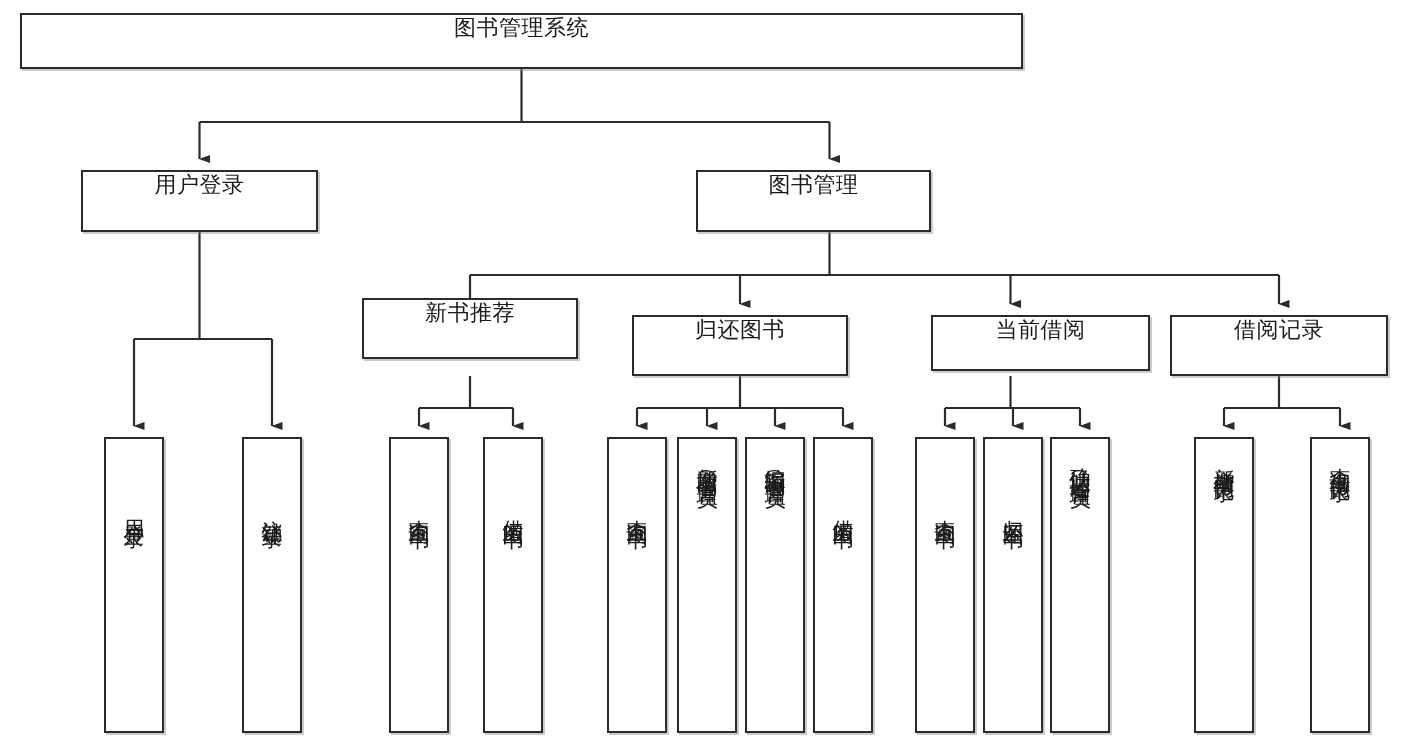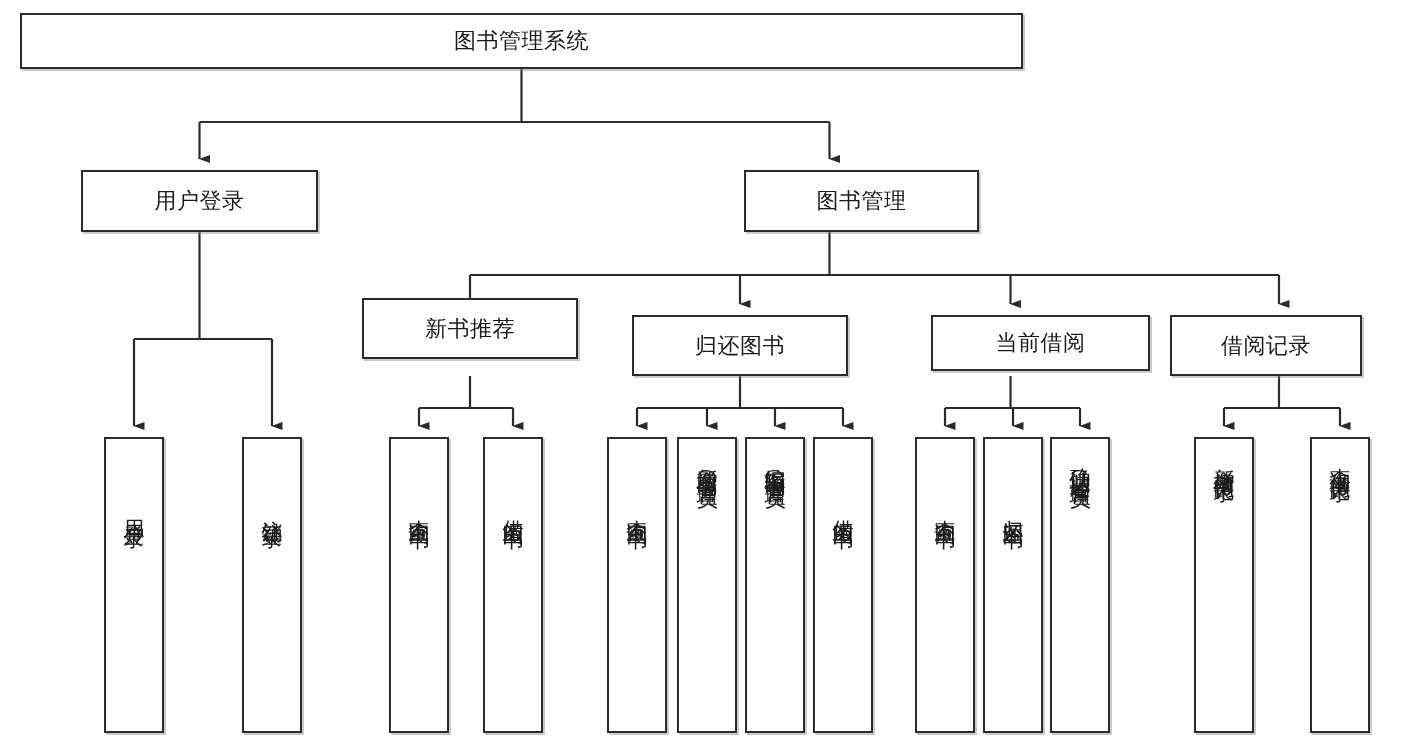--- a/index.html
+++ b/index.html
@@ -26,21 +26,21 @@
     width: 1405px;
     height: 747px;
   }
   .node {
     position: absolute;
     box-sizing: border-box;
     background: #ffffff;
     border: 2px solid #2b2b2b;
     box-shadow: 2px 2px 0 rgba(140,140,140,0.45);
     display: flex;
-    align-items: center;
+    align-items: flex-start;
     justify-content: center;
     color: #1a1a1a;
   }
   .node-label {
     display: block;
     text-align: center;
     line-height: 1.18;
     white-space: pre;
   }
   .node.horizontal .node-label {
@@ -123,33 +123,33 @@
         <path d="M 1340 408 L 1340 426" marker-end="url(#arrowhead)"></path>
       </g>
   </svg>
   <div id="node-layer">
       <div class="node horizontal" style="left: 20px; top: 13px; width: 1003px; height: 56px;">
         <span class="node-label">图书管理系统</span>
       </div>
       <div class="node horizontal" style="left: 81px; top: 170px; width: 237px; height: 62px;">
         <span class="node-label">用户登录</span>
       </div>
-      <div class="node horizontal" style="left: 744px; top: 170px; width: 235px; height: 62px;">
+      <div class="node horizontal" style="left: 696px; top: 170px; width: 235px; height: 62px;">
         <span class="node-label">图书管理</span>
       </div>
       <div class="node horizontal" style="left: 362px; top: 298px; width: 216px; height: 61px;">
         <span class="node-label">新书推荐</span>
       </div>
       <div class="node horizontal" style="left: 632px; top: 315px; width: 216px; height: 61px;">
         <span class="node-label">归还图书</span>
       </div>
       <div class="node horizontal" style="left: 931px; top: 315px; width: 219px; height: 56px;">
         <span class="node-label">当前借阅</span>
       </div>
-      <div class="node horizontal" style="left: 1170px; top: 315px; width: 192px; height: 61px;">
+      <div class="node horizontal" style="left: 1170px; top: 315px; width: 218px; height: 61px;">
         <span class="node-label">借阅记录</span>
       </div>
       <div class="node vertical mid" style="left: 104px; top: 437px; width: 60px; height: 296px;">
         <span class="node-label">用户登录</span>
       </div>
       <div class="node vertical mid" style="left: 242px; top: 437px; width: 60px; height: 296px;">
         <span class="node-label">注销登录</span>
       </div>
       <div class="node vertical mid" style="left: 389px; top: 437px; width: 60px; height: 296px;">
         <span class="node-label">查询图书</span>

